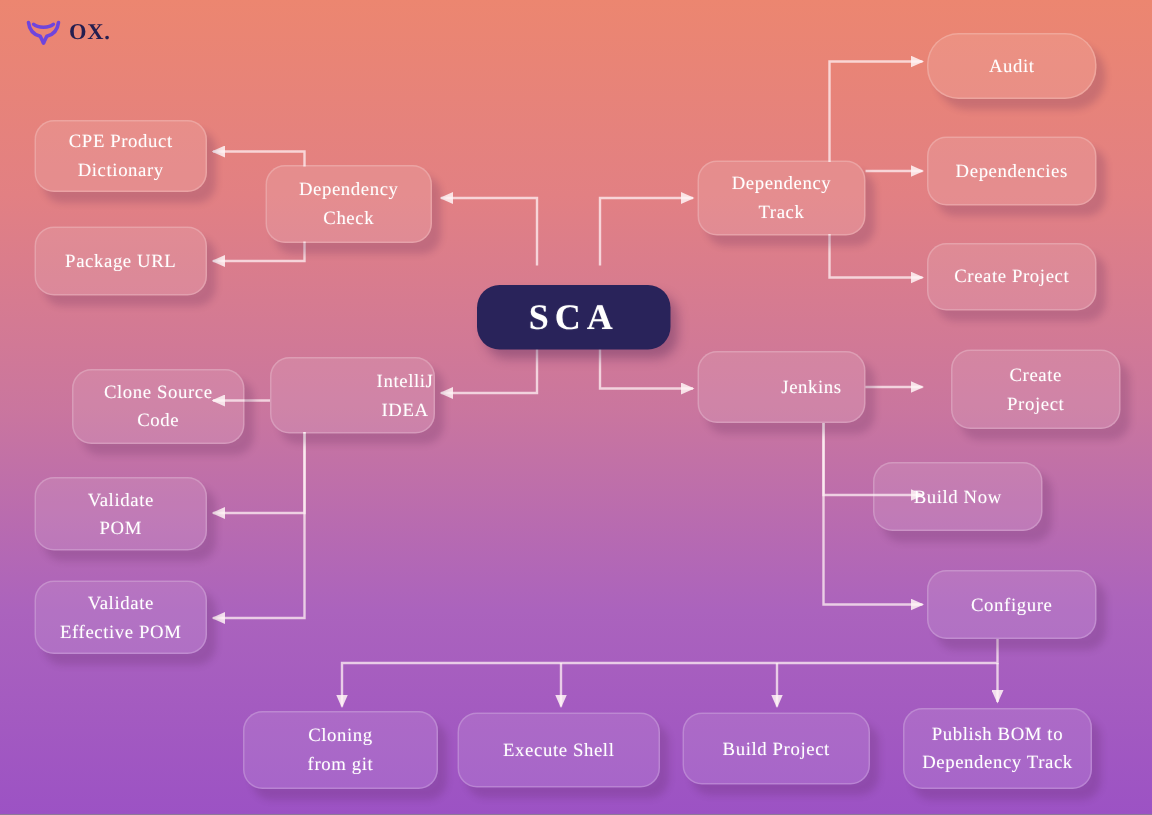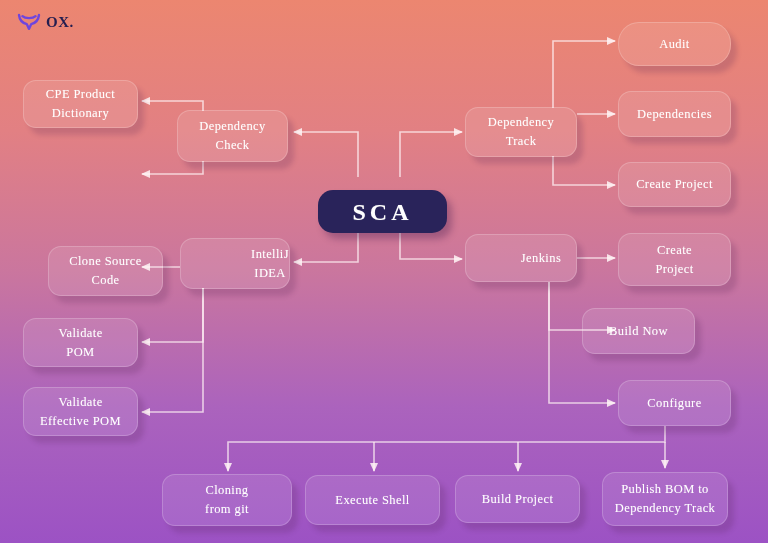--- a/index.html
+++ b/index.html
@@ -91,21 +91,21 @@
   #n-clone      { left: 23px;  top: 246px; width: 115px; height: 50px; margin-left: 25px; }
   #n-intellij   { left: 180px; top: 238px; width: 110px; height: 51px; justify-content: flex-end; }
   #n-vpom       { left: 23px;  top: 318px; width: 115px; height: 49px; }
   #n-vepom      { left: 23px;  top: 387px; width: 115px; height: 49px; }
   #n-sca        { left: 318px; top: 190px; width: 129px; height: 43px; text-align: right; }
   #n-deptrack   { left: 465px; top: 107px; width: 112px; height: 50px; }
   #n-jenkins    { left: 465px; top: 234px; width: 112px; height: 48px; padding-left: 40px; }
   #n-audit      { left: 618px; top: 22px;  width: 113px; height: 44px; border-radius: 21px; }
   #n-deps       { left: 618px; top: 91px;  width: 113px; height: 46px; }
   #n-cproj1     { left: 618px; top: 162px; width: 113px; height: 45px; }
-  #n-cproj2     { left: 618px; top: 233px; width: 113px; height: 53px; }
+  #n-cproj2     { left: 634px; top: 233px; width: 113px; height: 53px; }
   #n-buildnow   { left: 582px; top: 308px; width: 113px; height: 46px; }
   #n-configure  { left: 618px; top: 380px; width: 113px; height: 46px; }
   #n-cloninggit { left: 162px; top: 474px; width: 130px; height: 52px; }
   #n-execshell  { left: 305px; top: 475px; width: 135px; height: 50px; }
   #n-buildproj  { left: 455px; top: 475px; width: 125px; height: 48px; }
   #n-publishbom { left: 602px; top: 472px; width: 126px; height: 54px; align-items: center; }
 </style>
 </head>
 <body>
 
@@ -162,20 +162,23 @@
   </div>
 
   <div class="node" id="n-depcheck">
     <span class="label">Dependency
 Check</span>
   </div>
   <div class="node" id="n-cpe">
     <span class="label">CPE Product
 Dictionary</span>
   </div>
+  <div class="node" id="n-purl">
+    <span class="label">Package URL</span>
+  </div>
 
   <div class="node" id="n-intellij">
     <span class="label">IntelliJ
 IDEA</span>
   </div>
   <div class="node" id="n-clone">
     <span class="label">Clone Source
 Code</span>
   </div>
   <div class="node" id="n-vpom">

